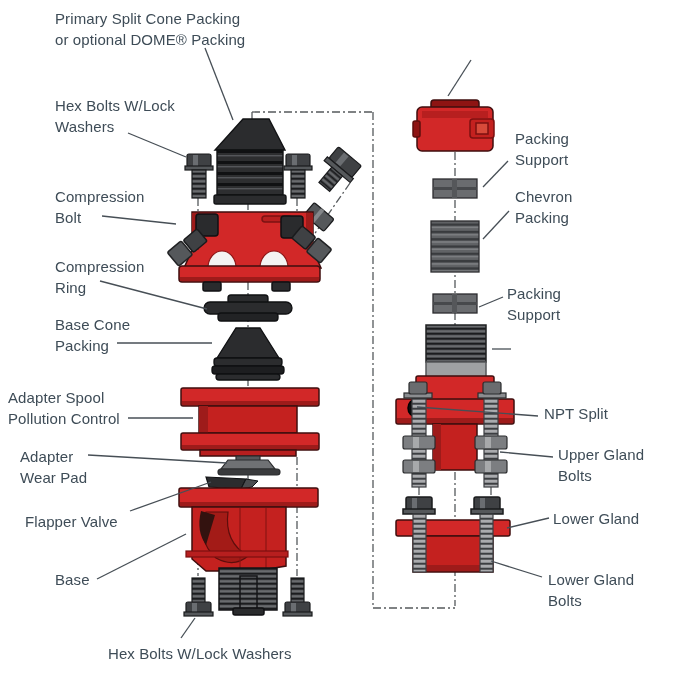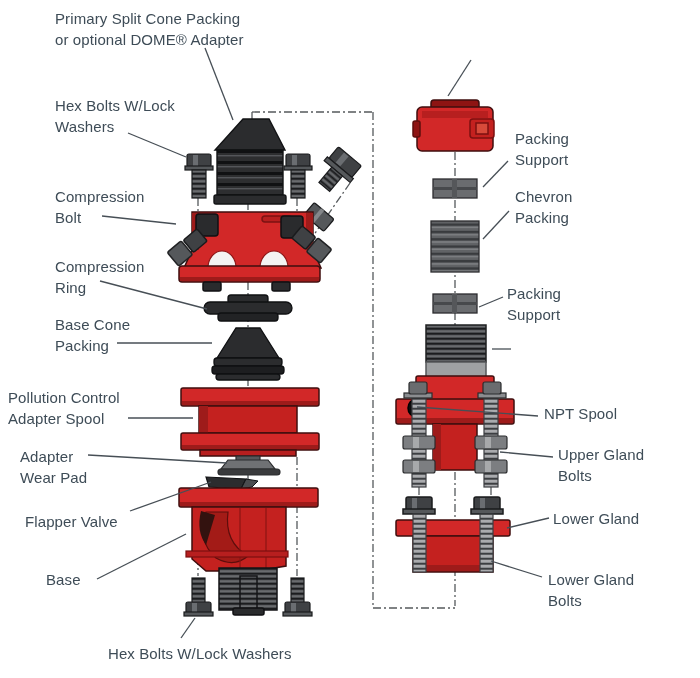--- a/index.html
+++ b/index.html
@@ -256,69 +256,69 @@
     <line x1="492" y1="349" x2="511" y2="349"></line>
     <line x1="417" y1="407" x2="538" y2="416"></line>
     <line x1="500" y1="452" x2="553" y2="457"></line>
     <line x1="507" y1="528" x2="549" y2="518"></line>
     <line x1="491" y1="561" x2="542" y2="577"></line>
   </g>
 </svg>
 
 <div class="lbl" style="left:55px;top:8px">
   <span>Primary Split Cone Packing</span>
-  <span>or optional DOME® Adapter</span>
+  <span>or optional DOME® Packing</span>
 </div>
 <div class="lbl" style="left:55px;top:95px">
   <span>Hex Bolts W/Lock</span>
   <span>Washers</span>
 </div>
 <div class="lbl" style="left:55px;top:186px">
   <span>Compression</span>
   <span>Bolt</span>
 </div>
 <div class="lbl" style="left:55px;top:256px">
   <span>Compression</span>
   <span>Ring</span>
 </div>
 <div class="lbl" style="left:55px;top:314px">
   <span>Base Cone</span>
   <span>Packing</span>
 </div>
 <div class="lbl" style="left:8px;top:387px">
+  <span>Adapter Spool</span>
   <span>Pollution Control</span>
-  <span>Adapter Spool</span>
 </div>
 <div class="lbl" style="left:20px;top:446px">
   <span>Adapter</span>
   <span>Wear Pad</span>
 </div>
 <div class="lbl" style="left:25px;top:511px">
   <span>Flapper Valve</span>
 </div>
-<div class="lbl" style="left:46px;top:569px">
+<div class="lbl" style="left:55px;top:569px">
   <span>Base</span>
 </div>
 <div class="lbl" style="left:108px;top:643px">
   <span>Hex Bolts W/Lock Washers</span>
 </div>
 <div class="lbl" style="left:515px;top:128px">
   <span>Packing</span>
   <span>Support</span>
 </div>
 <div class="lbl" style="left:515px;top:186px">
   <span>Chevron</span>
   <span>Packing</span>
 </div>
 <div class="lbl" style="left:507px;top:283px">
   <span>Packing</span>
   <span>Support</span>
 </div>
 <div class="lbl" style="left:544px;top:403px">
-  <span>NPT Spool</span>
+  <span>NPT Split</span>
 </div>
 <div class="lbl" style="left:558px;top:444px">
   <span>Upper Gland</span>
   <span>Bolts</span>
 </div>
 <div class="lbl" style="left:553px;top:508px">
   <span>Lower Gland</span>
 </div>
 <div class="lbl" style="left:548px;top:569px">
   <span>Lower Gland</span>

